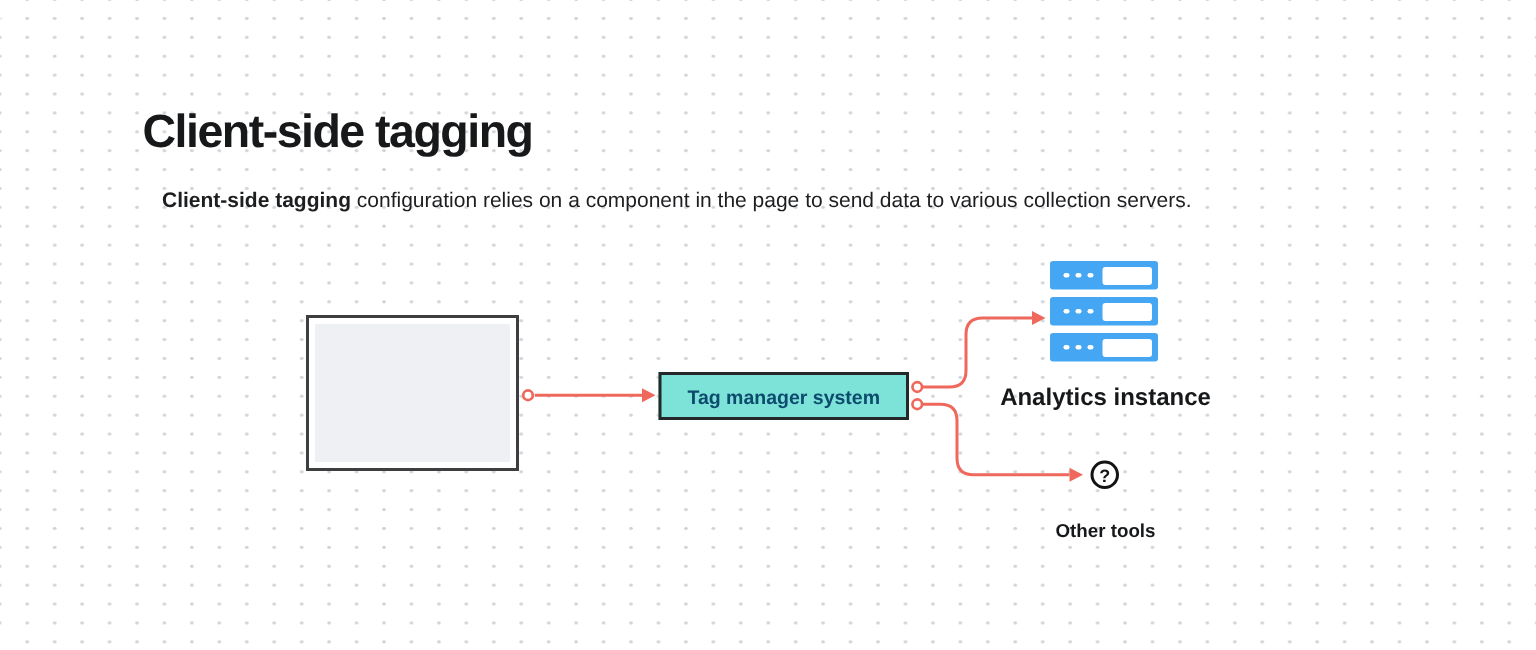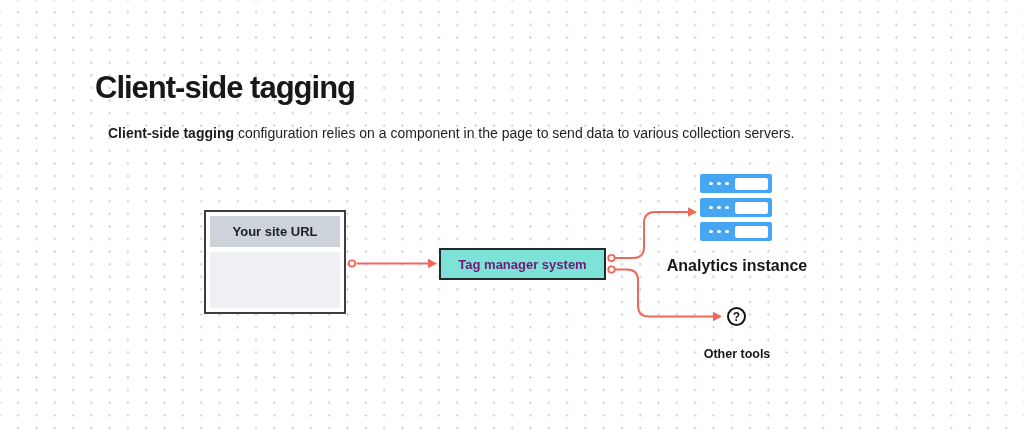--- a/index.html
+++ b/index.html
@@ -82,21 +82,21 @@
     width: 167px;
     height: 32px;
     box-sizing: border-box;
     border: 2px solid #262729;
     background: #7de2d7;
     display: flex;
     align-items: center;
     justify-content: center;
     font-size: 13px;
     font-weight: 700;
-    color: #701a75;
+    color: #0c4a6e;
   }
 
   
   .servers {
     position: absolute;
     left: 700px;
     top: 174px;
     width: 72px;
   }
   .server-bar {
@@ -185,23 +185,20 @@
       <path d="M713 311.8 L 722 316.5 L 713 321.2 Z"></path>
     </g>
     <g fill="#ffffff" stroke="#EF685C" stroke-width="1.8">
       <circle cx="352" cy="263.5" r="3.2"></circle>
       <circle cx="611.5" cy="258" r="3.2"></circle>
       <circle cx="611.5" cy="269.5" r="3.2"></circle>
     </g>
   </svg>
 
   <div class="browser">
-    <div class="browser-titlebar">
-      <span>Your site URL</span>
-    </div>
     <div class="browser-content"></div>
   </div>
 
   <div class="tagbox">
     <span>Tag manager system</span>
   </div>
 
   <div class="servers">
     <div class="server-bar">
       <span class="server-dot"></span>

